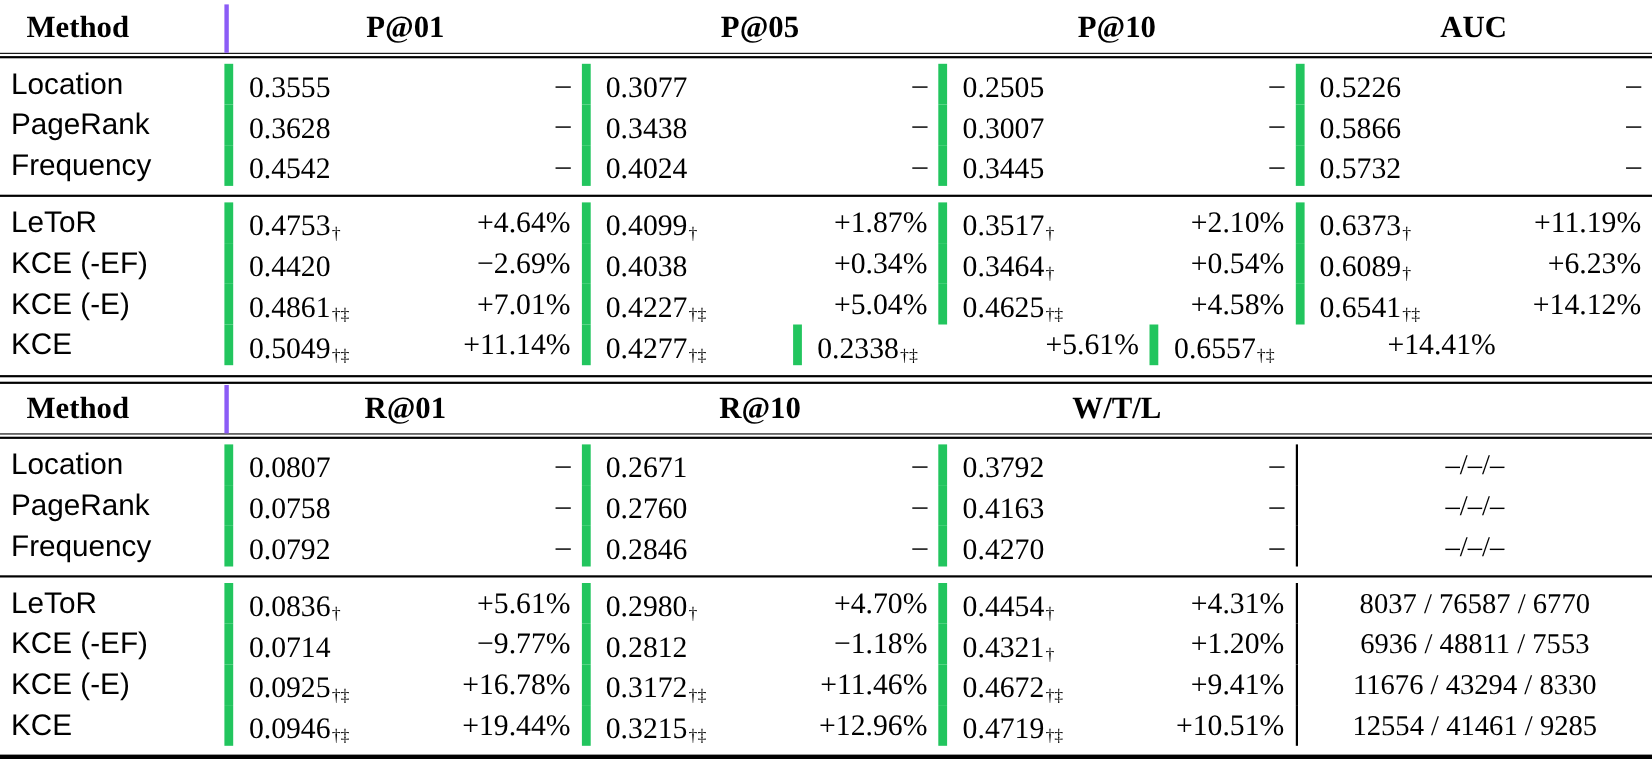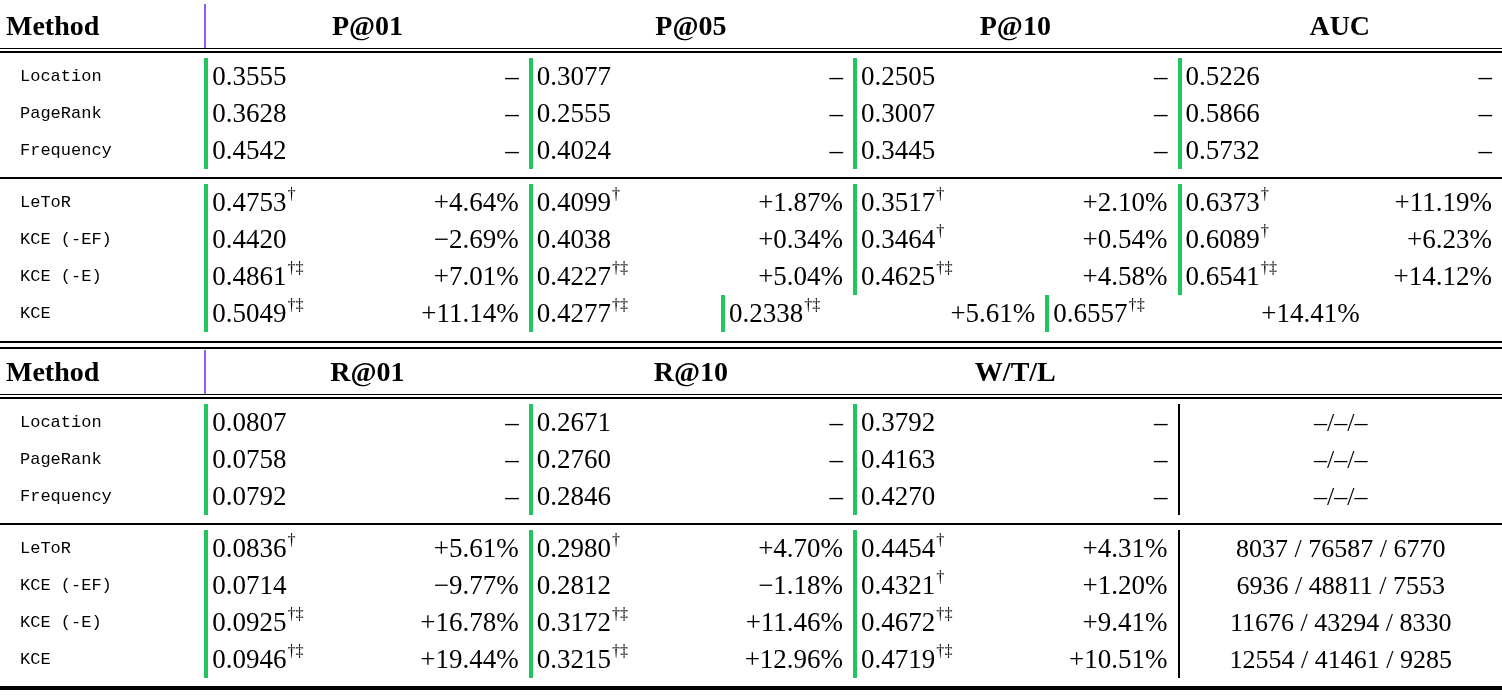--- a/index.html
+++ b/index.html
@@ -13,32 +13,32 @@
   .hrow {
     display: grid;
     grid-template-columns: 13.6% 21.6% 21.6% 21.6% 21.6%;
     align-items: center; height: 44px;
   }
   .hcell {
     font-family: "Liberation Serif", serif; font-weight: 700;
     font-size: 28px; text-align: center; height: 100%;
     display: flex; align-items: center; justify-content: center;
   }
-  .hmethod { justify-content: flex-start; padding-left: 6px; }
-  .hbar { border-left: 2px solid #8b5cf6; }
+  .hmethod { justify-content: flex-start; padding-left: 24px; }
+  .hbar { border-left: 4px solid #8b5cf6; }
   
   .row {
     display: grid;
     grid-template-columns: 13.6% 12.8% 8.8% 12.8% 8.8% 12.8% 8.8% 12.8% 8.8%;
     align-items: center; height: 37px;
   }
   .block { padding: 5px 0 8px 0; }
   .c { font-size: 27px; height: 100%; display: flex; align-items: center; box-sizing: border-box; }
-  .m { font-family: Liberation Mono, monospace; font-size: 17px; padding-left: 20px; }
-  .v { border-left: 4px solid #22c55e; padding-left: 4px; }
+  .m { font-family: Liberation Sans, sans-serif; font-size: 27px; padding-left: 10px; }
+  .v { border-left: 8px solid #22c55e; padding-left: 14px; align-items: flex-end; }
   .v sup { font-size: 60%; line-height: 0; position: relative; top: -9px; margin-left: 1px; }
   .p { justify-content: flex-end; padding-right: 10px; }
   .wtl { grid-column: span 2; border-left: 2px solid #000; justify-content: center; font-size: 26px; }
   
   .rule-dh  { height: 2px; border-top: 1.5px solid #000; border-bottom: 2.5px solid #000; }
   .rule-s   { border-top: 2px solid #000; }
   .rule-db  { height: 4px; border-top: 2px solid #000; border-bottom: 2px solid #000; margin: 1px 0; }
   .rule-bot { border-top: 4px solid #000; }
 </style>
 </head>
@@ -80,21 +80,21 @@
           <div class="c p">–</div>
         </div>
         <div class="row">
           <div class="c m">PageRank</div>
           <div class="c v">
             <span>0.3628</span>
             <sup></sup>
           </div>
           <div class="c p">–</div>
           <div class="c v">
-            <span>0.2555</span>
+            <span>0.3438</span>
             <sup></sup>
           </div>
           <div class="c p">–</div>
           <div class="c v">
             <span>0.3007</span>
             <sup></sup>
           </div>
           <div class="c p">–</div>
           <div class="c v">
             <span>0.5866</span>

